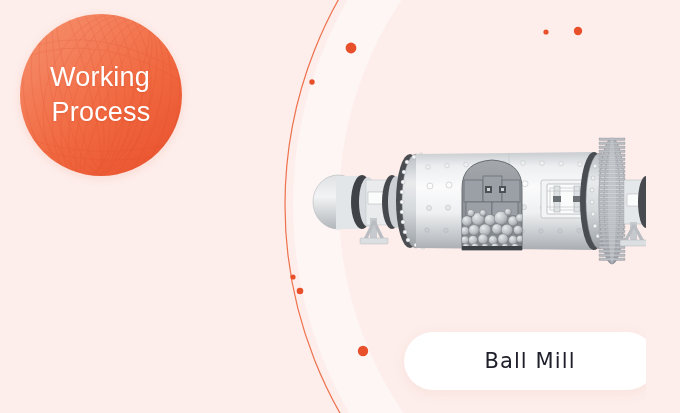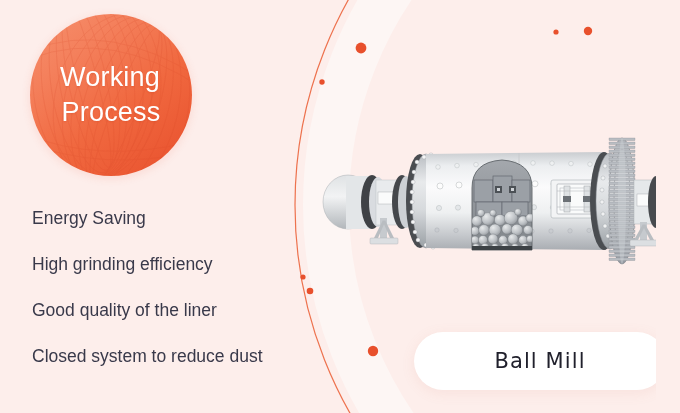--- a/index.html
+++ b/index.html
@@ -2,21 +2,21 @@
 <html><head>
 <meta charset="utf-8">
 <style>
   html,body{margin:0;padding:0;}
   body{
     width:680px;height:413px;overflow:hidden;
     background:#fdeeeb;
     font-family:"Liberation Sans", sans-serif;
     position:relative;
   }
-  #stage{position:absolute;left:16px;top:0;width:640px;height:413px;overflow:hidden;background:#fdeeeb;}
+  #stage{position:absolute;left:6px;top:0;width:640px;height:413px;overflow:hidden;background:#fdeeeb;}
 
   
   .deco{position:absolute;left:0;top:0;width:680px;height:413px;}
 
   
   .wp-circle{
     position:absolute;left:14px;top:14px;width:162px;height:162px;
     border-radius:50%;
     background:linear-gradient(142deg,#f6906d 0%,#f4805c 26%,#f0683f 58%,#e84f2c 100%);
     overflow:hidden;
@@ -110,26 +110,20 @@
         <path d="M -6 120 Q 70 150 160 128"></path>
         <path d="M -6 128 Q 72 158 162 138"></path>
       </g>
     </svg>
     <div class="wp-text">
       <div class="l1">Working</div>
       <div class="l2">Process</div>
     </div>
   </div>
 
-  <div class="features">
-    <div class="feature">Energy Saving</div>
-    <div class="feature">High grinding efficiency</div>
-    <div class="feature">Good quality of the liner</div>
-    <div class="feature">Closed system to reduce dust</div>
-  </div>
 
   <svg class="machine" viewBox="0 0 380 165" width="380" height="165">
     <defs>
       <linearGradient id="drum" x1="0" y1="0" x2="0" y2="1">
         <stop offset="0" stop-color="#c9ccd0"></stop>
         <stop offset="0.14" stop-color="#eceef0"></stop>
         <stop offset="0.36" stop-color="#fbfbfc"></stop>
         <stop offset="0.62" stop-color="#eef0f1"></stop>
         <stop offset="0.85" stop-color="#c5c8cc"></stop>
         <stop offset="1" stop-color="#a9adb2"></stop>

